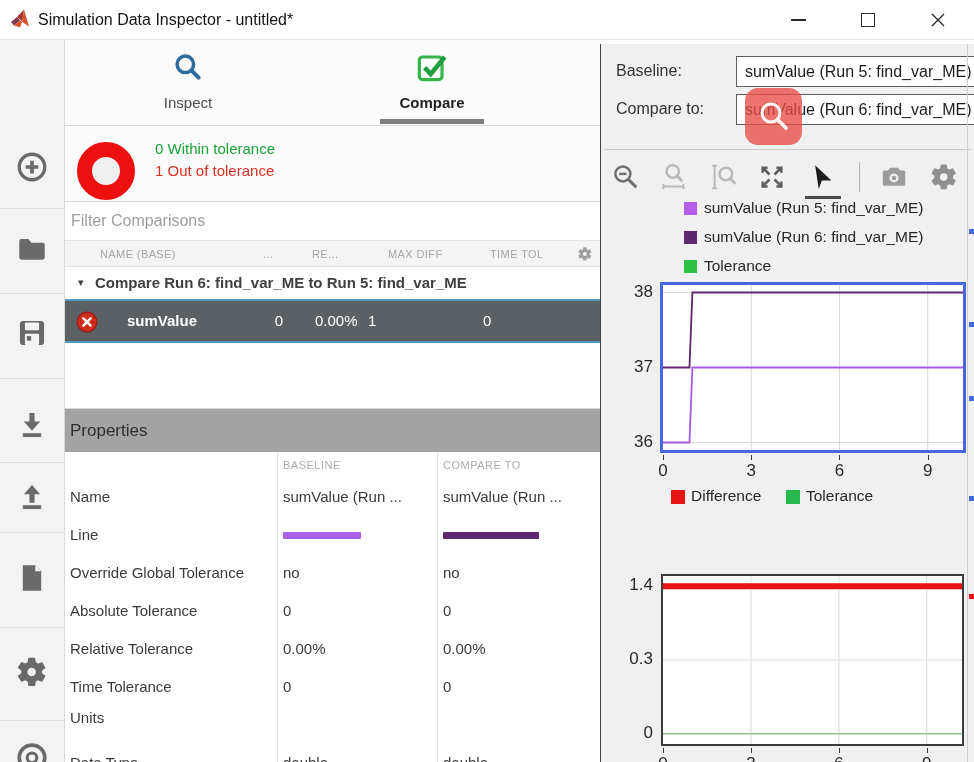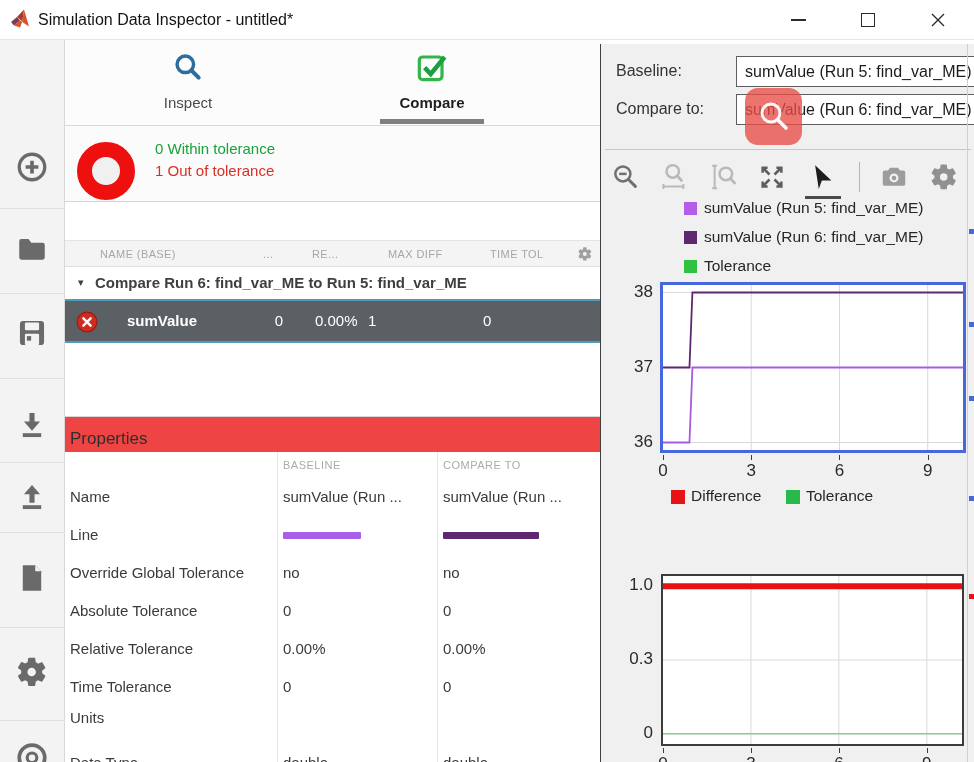--- a/index.html
+++ b/index.html
@@ -57,21 +57,21 @@
     font-weight:bold; color:#3f3f3f; white-space:nowrap; }
 
   .sumrow { position:absolute; left:0; top:259px; width:535px; height:44px;
     background:#5b6065; border-top:2px solid #4f9cba; border-bottom:2px solid #4f9cba;
     color:#fff; font-size:15px; cursor:pointer; }
   .sumrow .badge { position:absolute; left:11px; top:10px; }
   .sumrow .cell { position:absolute; top:0; height:40px; line-height:40px; white-space:nowrap; }
 
   .props-divider-area { position:absolute; left:0; top:303px; width:535px; height:65px; background:#fff; }
   .propsheader { position:absolute; left:0; top:368px; width:535px; height:44px;
-    background:#ef4444; border-top:1px solid #d8d8d8;margin-top:8px; }
+    background:#a3a3a3; border-top:1px solid #d8d8d8; }
   .propsheader .pt { position:absolute; left:5px; top:0; line-height:44px; font-size:17px; color:#2e2e2e; }
 
   .propstable { position:absolute; left:0; top:412px; width:535px; height:310px;
     background:#fff; overflow:hidden; }
   .colsep { position:absolute; top:0; bottom:0; width:1px; background:#e5e5e5; }
   .phead { position:absolute; top:0; height:26px; line-height:26px; font-size:11px;
     color:#ababab; letter-spacing:.5px; }
   .prow { position:absolute; left:0; width:535px; height:38px; }
   .prow .lb { position:absolute; left:5px; top:0; line-height:38px; font-size:15px; color:#3a3a3a; white-space:nowrap; }
   .prow .v1 { position:absolute; left:218px; top:0; width:150px; line-height:38px; font-size:15px;
@@ -230,20 +230,23 @@
     </div>
     <div class="tab-underline"></div>
   </div>
 
   <div class="status">
     <div class="donut"></div>
     <div class="st-green" style="color:#18a23b">0 Within tolerance</div>
     <div class="st-red" style="color:#d93025">1 Out of tolerance</div>
   </div>
 
+  <div class="filterrow">
+    <input type="text" placeholder="Filter Comparisons" style="">
+  </div>
 
   <div class="gridheader">
     <div class="gh" style="left:35px">NAME (BASE)</div>
     <div class="gh" style="left:198px">...</div>
     <div class="gh" style="left:247px">RE...</div>
     <div class="gh" style="left:323px">MAX DIFF</div>
     <div class="gh" style="left:425px">TIME TOL</div>
     <svg class="gh-gear" width="16" height="16" viewBox="0 0 24 24">
       <path fill="#a0a0a0" d="M19.14 12.94a7 7 0 000-1.88l2.11-1.65a.5.5 0 00.12-.64l-2-3.46a.5.5 0 00-.61-.22l-2.49 1a7.3 7.3 0 00-1.63-.94l-.38-2.65A.49.49 0 0013.77 2h-4a.49.49 0 00-.49.42l-.38 2.65a7.3 7.3 0 00-1.63.94l-2.49-1a.5.5 0 00-.61.22l-2 3.46a.5.5 0 00.12.64l2.11 1.65a7 7 0 000 1.88l-2.11 1.65a.5.5 0 00-.12.64l2 3.46a.5.5 0 00.61.22l2.49-1a7.3 7.3 0 001.63.94l.38 2.65a.49.49 0 00.49.42h4a.49.49 0 00.49-.42l.38-2.65a7.3 7.3 0 001.63-.94l2.49 1a.5.5 0 00.61-.22l2-3.46a.5.5 0 00-.12-.64zM11.77 15a3 3 0 113-3 3 3 0 01-3 3z"></path>
     </svg>
@@ -419,21 +422,21 @@
     <div class="lg2sq" style="left: 70px; background: rgb(229, 19, 19);"></div>
     <div class="lg2txt" style="left:90px">Difference</div>
     <div class="lg2sq" style="left: 185px; background: rgb(40, 185, 76);"></div>
     <div class="lg2txt" style="left:205px">Tolerance</div>
   </div>
 
   <div class="chartwrap c2">
     <div class="ylabels">
         <div class="ytick" style="top: 148.684px;">0</div>
         <div class="ytick" style="top: 75px;">0.3</div>
-        <div class="ytick" style="top: 1.31579px;">1.0</div>
+        <div class="ytick" style="top: 1.31579px;">1.4</div>
       </div>
     <div class="plot"><svg width="299" height="168">
           <line x1="87.94117647058823" y1="0" x2="87.94117647058823" y2="168" stroke="#d9d9d9" stroke-width="1"></line>
           <line x1="175.88235294117646" y1="0" x2="175.88235294117646" y2="168" stroke="#d9d9d9" stroke-width="1"></line>
           <line x1="263.82352941176475" y1="0" x2="263.82352941176475" y2="168" stroke="#d9d9d9" stroke-width="1"></line>
           <line x1="0" y1="157.68421052631578" x2="299" y2="157.68421052631578" stroke="#d9d9d9" stroke-width="1"></line>
           <line x1="0" y1="84" x2="299" y2="84" stroke="#d9d9d9" stroke-width="1"></line>
           <line x1="0" y1="10.31578947368422" x2="299" y2="10.31578947368422" stroke="#d9d9d9" stroke-width="1"></line>
           <polyline points="0,10.31578947368422 299,10.31578947368422" fill="none" stroke="#e51313" stroke-width="6"></polyline>
           <polyline points="0,157.68421052631578 299,157.68421052631578" fill="none" stroke="#8fc98f" stroke-width="1.6"></polyline>

